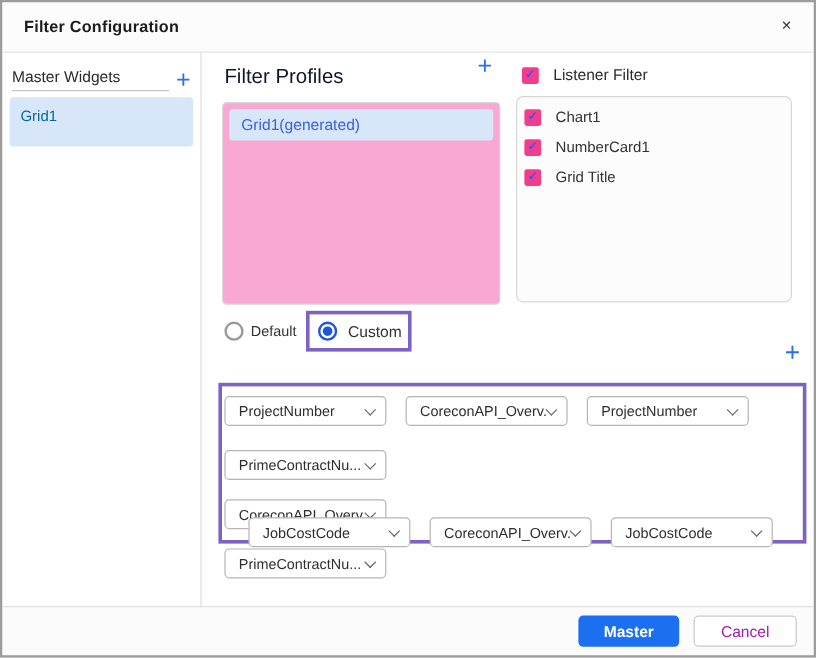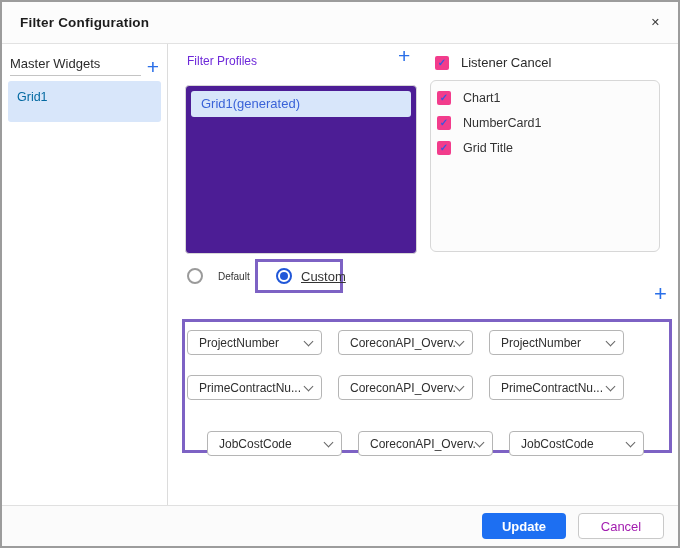--- a/index.html
+++ b/index.html
@@ -22,24 +22,24 @@
   .ph-label { flex:1; font-size:13px; color:#2b2b2b; border-bottom:1px solid #c4c4c4;
               padding-bottom:4px; }
   .plus { color:#2a6fe8; font-size:21px; font-weight:400; line-height:16px; cursor:pointer; }
   .panel-header .plus { margin-left:6px; margin-bottom:1px; }
   .mw-item { margin:5px 6px 0 6px; height:41px; background:#d8e6fa; border-radius:3px;
              font-size:12.5px; color:#0369a1; padding:9px 0 0 9px; cursor:pointer; }
 
   
   .content { position:absolute; left:167px; top:42px; right:0; bottom:41px; background:#fff; }
 
-  .fp-header { position:absolute; left:18px; top:10px; font-size:12px; color:#6d28d9; }
+  .fp-header { position:absolute; left:18px; top:10px; font-size:17px; color:#0f172a; }
   .fp-plus { position:absolute; left:229px; top:4px; }
   .fp-box { position:absolute; left:16px; top:41px; width:232px; height:169px;
-            border:1px solid #d7d7d7; border-radius:4px; background:#4c1d95; }
+            border:1px solid #d7d7d7; border-radius:4px; background:#f9a8d4; }
   .fp-item { margin:5px; height:26px; background:#d8e6fa; border-radius:3px;
              color:#3a63d8; font-size:13px; line-height:26px; padding-left:10px; cursor:pointer; }
 
   .checkbox { width:14px; height:14px; background:#f23c8c; border-radius:2px; flex:none;
               display:inline-flex; align-items:center; justify-content:center; cursor:pointer; }
   .check { color:#3c55dd; font-size:10px; font-weight:bold; line-height:1; }
 
   .lw-header { position:absolute; left:266px; top:11px; display:flex; align-items:center;
                gap:12px; font-size:13px; color:#2b2b2b; }
   .lw-box { position:absolute; left:261px; top:36px; width:230px; height:172px;
@@ -48,32 +48,32 @@
   .lw-row { display:flex; align-items:center; gap:12px; margin-bottom:11px;
             font-size:12.5px; color:#333; }
 
   
   .radio { width:16px; height:16px; border-radius:50%; border:2px solid #9a9a9a;
            background:#fff; flex:none; position:relative; cursor:pointer; }
   .radio.checked { border-color:#2057d8; }
   .radio.checked::after { content:""; position:absolute; left:2px; top:2px;
                           width:8px; height:8px; border-radius:50%; background:#2057d8; }
   .radio-default { position:absolute; left:18px; top:224px; display:flex;
-                   align-items:center; gap:15px; font-size:10px; color:#333; }
+                   align-items:center; gap:6px; font-size:12px; color:#333; }
   .custom-frame { position:absolute; left:86px; top:215px; width:88px; height:34px;
                   border:3px solid #7d62c4; display:flex; align-items:center; gap:9px;
-                  padding-left:18px; font-size:13px; color:#333; background:#fff;text-decoration:underline; }
+                  padding-left:7px; font-size:13px; color:#333; background:#fff; }
 
   .add-plus { position:absolute; left:485px; top:242px; font-size:22px; }
 
   
   .mapping-box { position:absolute; left:13px; top:275px; width:490px; height:134px;
                  border:3px solid #7d62c4; background:#fff; }
   .m-row { position:absolute; left:2px; display:flex; gap:16px;border-radius:6px; }
-  .m-row.r0 { top:8px; } .m-row.r1 { top:53px; } .m-row.r2 { top:109px;margin-left:20px; }
+  .m-row.r0 { top:8px; } .m-row.r1 { top:53px;flex-direction:column; } .m-row.r2 { top:109px;margin-left:20px; }
   .dd { width:135px; height:25px; border:1px solid #b5b5b5; border-radius:4px;
         background:#fff; display:flex; align-items:center; justify-content:space-between;
         padding:0 9px 0 11px; font-size:12px; color:#2f2f2f; cursor:pointer; }
   .dd .txt { white-space:nowrap; overflow:hidden; }
   .chev { width:7px; height:7px; border-right:1.6px solid #666; border-bottom:1.6px solid #666;
           transform:rotate(45deg); margin-top:-3px; flex:none; }
 
   
   .footer { position:absolute; left:0; right:0; bottom:0; height:41px; background:#fbfbfb;
             border-top:1px solid #e0e0e0; display:flex; align-items:center;
@@ -108,21 +108,21 @@
     <span class="fp-header">Filter Profiles</span>
     <span class="plus fp-plus">+</span>
     <div class="fp-box">
       <div class="fp-item">Grid1(generated)</div>
     </div>
 
     <div class="lw-header">
       <span class="checkbox">
         <span class="check">✓</span>
       </span>
-      <span>Listener Cancel</span>
+      <span>Listener Filter</span>
     </div>
     <div class="lw-box">
       <div class="lw-row">
         <span class="checkbox">
           <span class="check">✓</span>
         </span>
         <span>Chart1</span>
       </div>
       <div class="lw-row">
         <span class="checkbox">
@@ -190,17 +190,17 @@
         <div class="dd">
           <span class="txt">JobCostCode</span>
           <span class="chev"></span>
         </div>
       </div>
     </div>
 
   </div>
 
   <div class="footer">
-    <button class="btn-update">Update</button>
+    <button class="btn-update">Master</button>
     <button class="btn-cancel">Cancel</button>
   </div>
 
 </div>
 
 </body></html>

